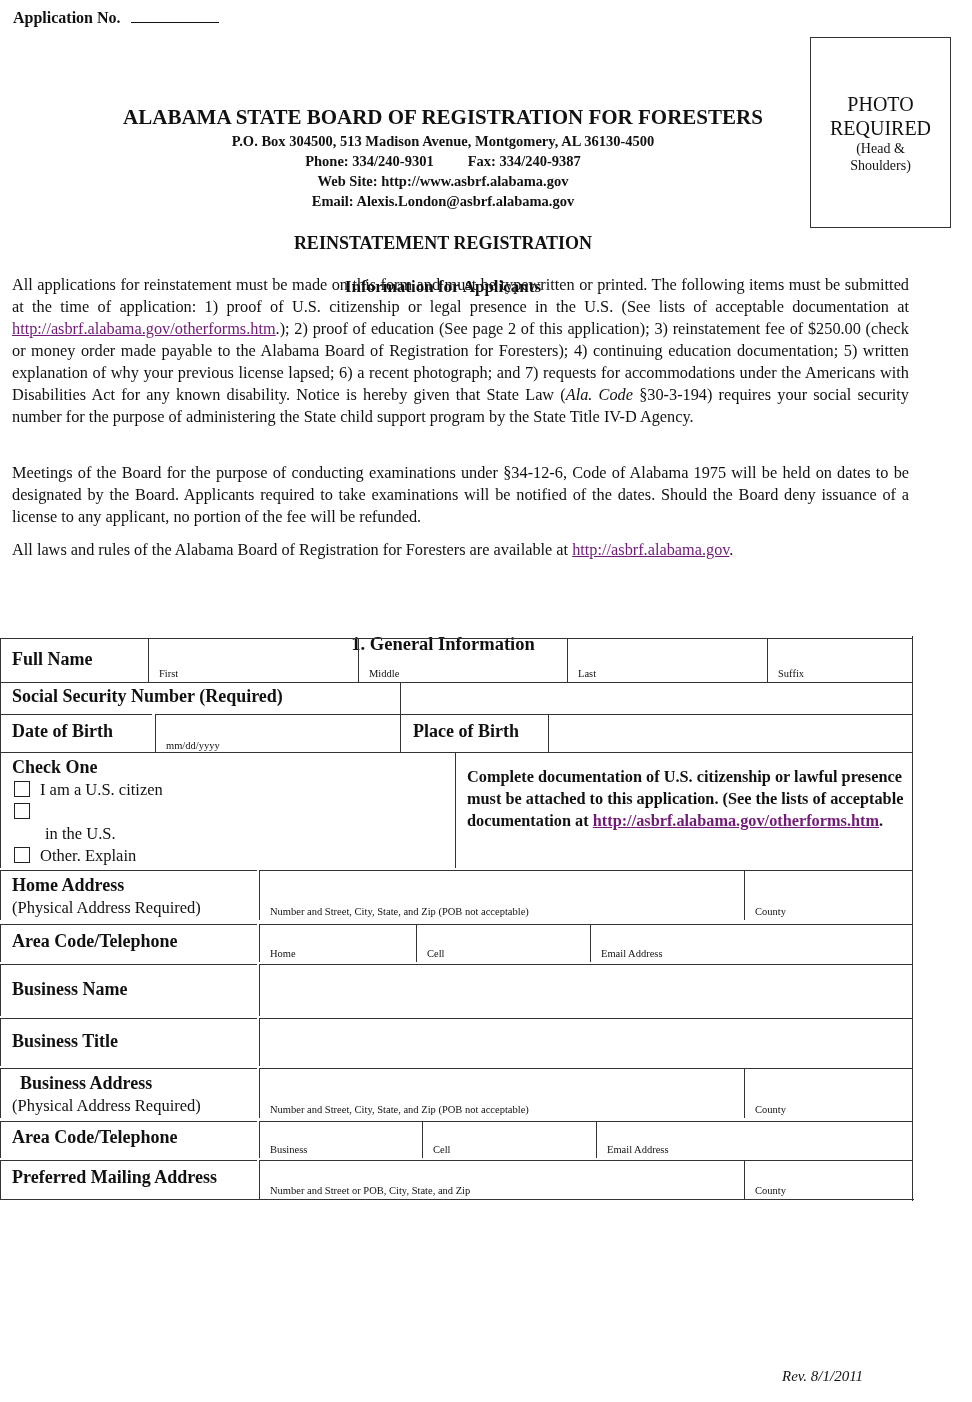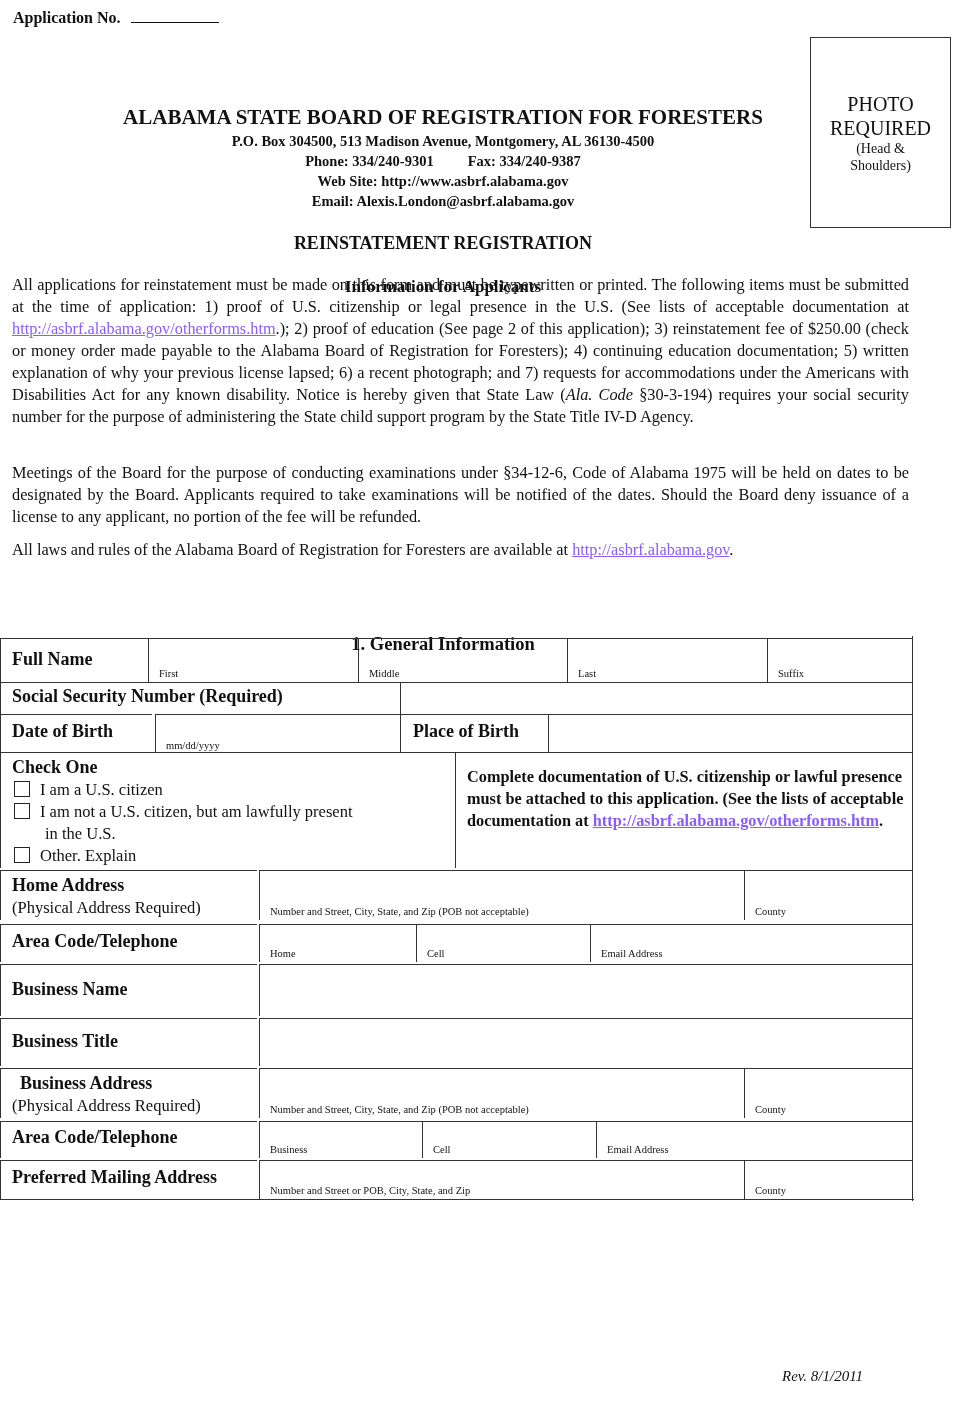--- a/index.html
+++ b/index.html
@@ -10,21 +10,21 @@
   .appno .line{display:inline-block;width:88px;border-bottom:1.5px solid #111;margin-left:10px;height:14px;vertical-align:baseline;}
   .hdr{left:0;width:886px;margin-top:47px;}
   .h-title{top:58px;font-size:21px;font-weight:bold;}
   .h-line{font-size:14.5px;font-weight:bold;line-height:20px;}
   .photo{left:810px;top:37px;width:139px;height:189px;border:1.5px solid #333;text-align:center;}
   .photo .p1{margin-top:54px;font-size:20px;line-height:24px;}
   .photo .p2{font-size:14px;line-height:17px;}
   .sub1{top:186px;font-size:18px;font-weight:bold;}
   .sub2{top:230px;font-size:17px;font-weight:bold;}
   .para{left:12px;width:897px;font-size:16.3px;line-height:22px;text-align:justify;}
-  .para a,.link{color:#8b5cf6;text-decoration:underline;}
+  .para a,.link{color:#701a75;text-decoration:underline;}
   .sec{top:587px;font-size:18.5px;font-weight:bold;}
   .cell{position:absolute;border-top:1.5px solid #333;border-left:1.5px solid #333;box-sizing:border-box;}
   .lbl{position:absolute;left:11px;font-size:18px;font-weight:bold;}
   .lbl2{position:absolute;left:11px;font-size:16.5px;}
   .hint{position:absolute;font-size:10.5px;bottom:3px;left:10px;}
   .outer-right{position:absolute;left:912px;top:636px;width:0;height:565px;border-left:1.5px solid #333;}
   .bottom-line{position:absolute;left:0;top:1199px;width:914px;border-top:1.5px solid #333;}
   .chk{display:inline-block;width:14px;height:14px;border:1.3px solid #222;vertical-align:-2px;margin-right:10px;}
   .ck-line{position:absolute;left:13px;font-size:16.5px;line-height:22px;}
   .note{position:absolute;left:467px;top:766px;width:440px;font-size:16.3px;font-weight:bold;line-height:22px;}
@@ -95,21 +95,21 @@
     <span class="hint" style="bottom:1px;">mm/dd/yyyy</span>
   </div>
 <div class="cell" style="left:400px;top:714px;width:148px;height:38px;">
   <div class="lbl" style="top:6px;left:12px;">Place of Birth</div>
 </div>
 <div class="cell" style="left:548px;top:714px;width:364px;height:38px;"></div>
 
 <div class="cell" style="left:0;top:752px;width:455px;height:116px;">
   <div class="lbl" style="top:4px;">Check One</div>
   <div class="ck-line" style="top:26px;"><span class="chk"></span><span>I am a U.S. citizen</span></div>
-  <div class="ck-line" style="top:48px;"><span class="chk"></span><span>I am not a U.S. citizen, but am lawfully present</span></div>
+  <div class="ck-line" style="top:48px;"><span class="chk"></span></div>
   <div class="ck-line" style="top:70px;left:44px;text-align:right;">in the U.S.</div>
   <div class="ck-line" style="top:92px;"><span class="chk"></span><span>Other. Explain</span></div>
 </div>
 <div class="cell" style="left:455px;top:752px;width:457px;height:116px;"></div>
 <div class="note">
   <span>Complete documentation of U.S. citizenship or lawful presence must be attached to this application. (See the lists of acceptable documentation at </span><a class="link">http://asbrf.alabama.gov/otherforms.htm</a><span>.</span>
 </div>
 
 <div class="cell" style="left:0;top:870px;width:257px;height:50px;">
   <div class="lbl" style="top:4px;">Home Address</div>

